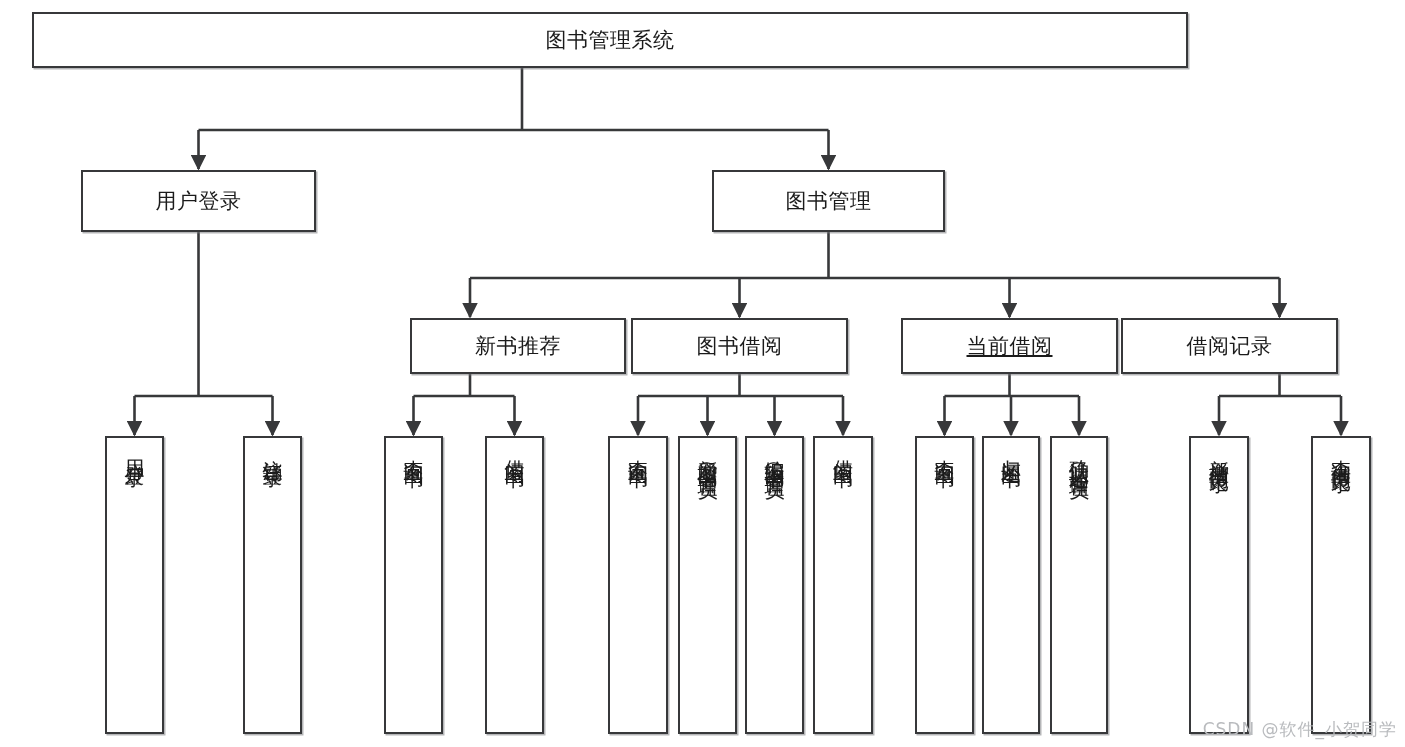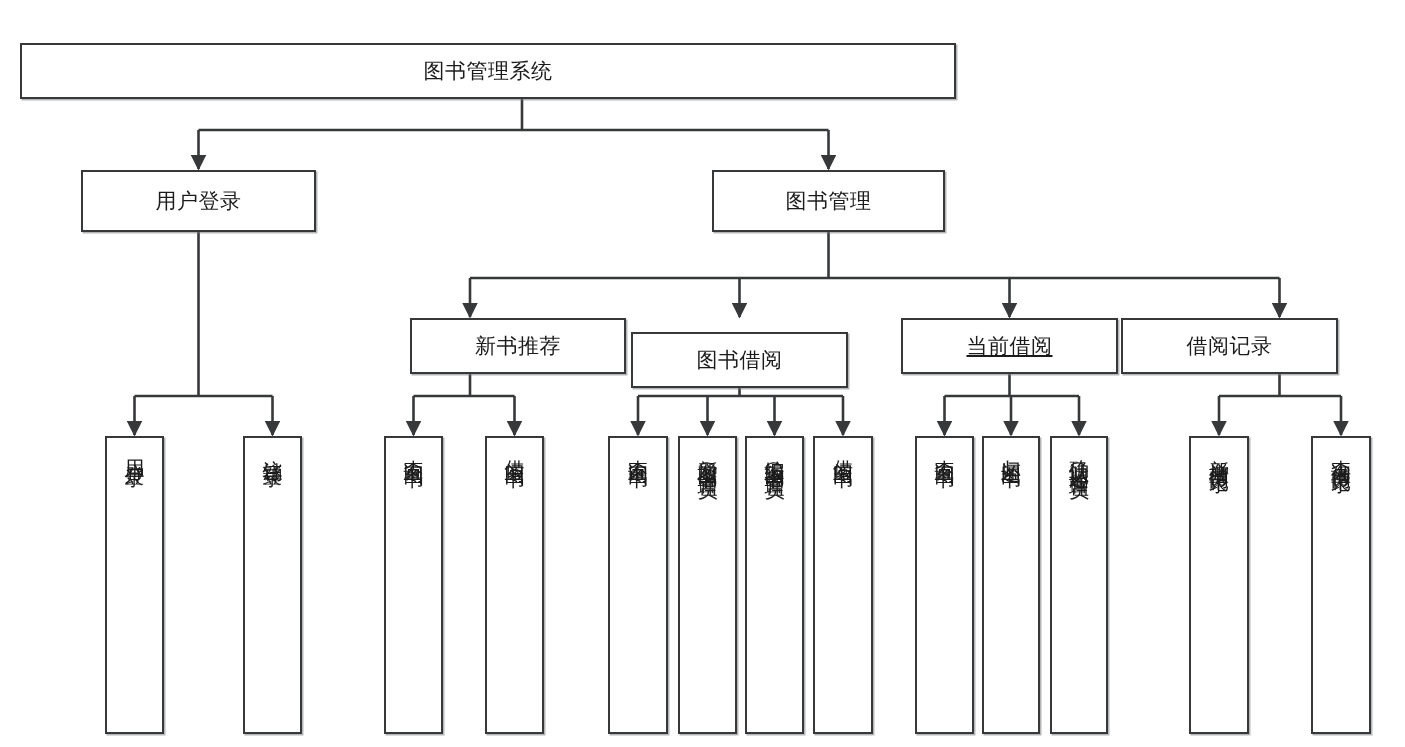--- a/index.html
+++ b/index.html
@@ -108,33 +108,33 @@
         <path d="M 944.5 396 L 944.5 435" marker-end="url(#arrow)"></path>
         <path d="M 1011 396 L 1011 435" marker-end="url(#arrow)"></path>
         <path d="M 1079 396 L 1079 435" marker-end="url(#arrow)"></path>
         <path d="M 1279.5 374 L 1279.5 396"></path>
         <path d="M 1219 396 L 1341 396"></path>
         <path d="M 1219 396 L 1219 435" marker-end="url(#arrow)"></path>
         <path d="M 1341 396 L 1341 435" marker-end="url(#arrow)"></path>
       </g>
   </svg>
   <div id="nodes">
-      <div class="node" style="left: 20px; top: 12px; width: 936px; height: 56px; margin-top: 31px;">
+      <div class="node" style="left: 32px; top: 12px; width: 1156px; height: 56px;">
         <span class="label">图书管理系统</span>
       </div>
       <div class="node" style="left: 81px; top: 170px; width: 235px; height: 62px;">
         <span class="label">用户登录</span>
       </div>
       <div class="node" style="left: 712px; top: 170px; width: 233px; height: 62px; text-align: right;">
         <span class="label">图书管理</span>
       </div>
       <div class="node" style="left: 362px; top: 318px; width: 216px; height: 56px; margin-left: 48px;">
         <span class="label">新书推荐</span>
       </div>
-      <div class="node" style="left: 631px; top: 332px; width: 217px; height: 56px;">
+      <div class="node" style="left: 631px; top: 318px; width: 217px; height: 56px;">
         <span class="label">图书借阅</span>
       </div>
       <div class="node" style="left: 901px; top: 318px; width: 217px; height: 56px; text-decoration: underline;">
         <span class="label">当前借阅</span>
       </div>
       <div class="node" style="left: 1121px; top: 318px; width: 217px; height: 56px;">
         <span class="label">借阅记录</span>
       </div>
       <div class="node vertical" style="left: 105px; top: 436px; width: 59px; height: 298px;">
         <span class="label">用户登录</span>
@@ -169,13 +169,14 @@
       <div class="node vertical" style="left: 1050px; top: 436px; width: 58px; height: 298px;">
         <span class="label">确认归还（管理员）</span>
       </div>
       <div class="node vertical" style="left: 1189px; top: 436px; width: 60px; height: 298px;">
         <span class="label">新增借阅记录</span>
       </div>
       <div class="node vertical" style="left: 1311px; top: 436px; width: 60px; height: 298px;">
         <span class="label">查询借阅记录</span>
       </div>
     </div>
+  <div id="watermark">CSDN @软件_小贺同学</div>
 </div>
 
 </body></html>

